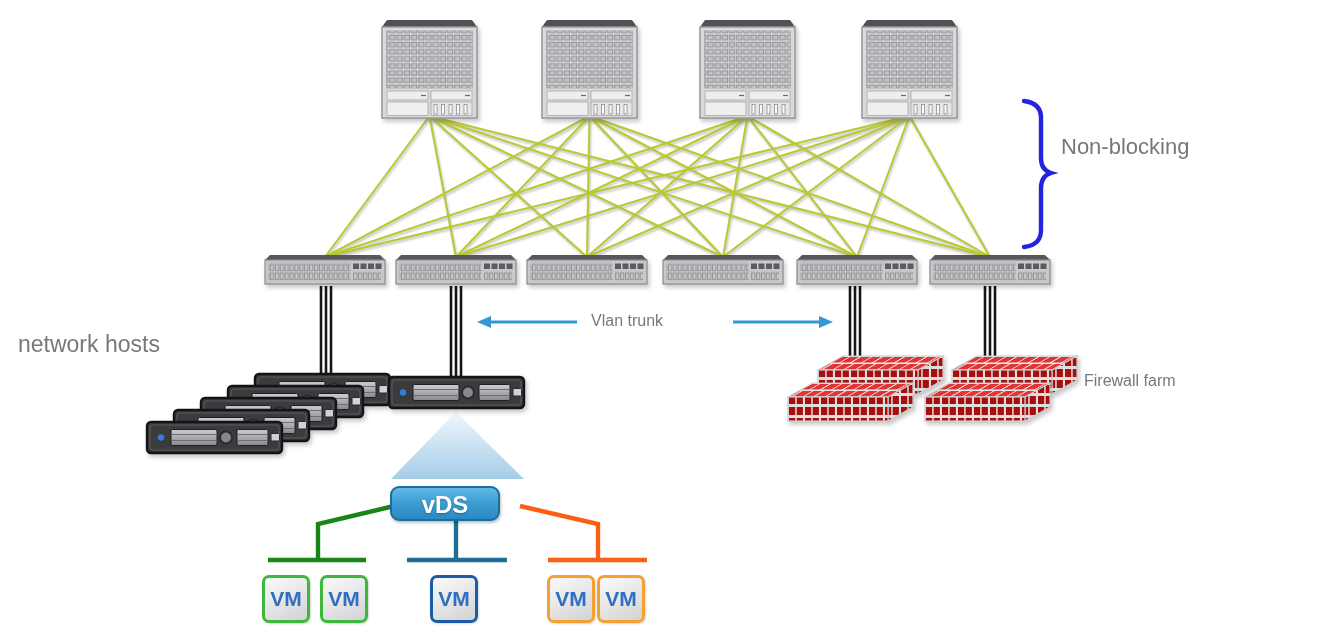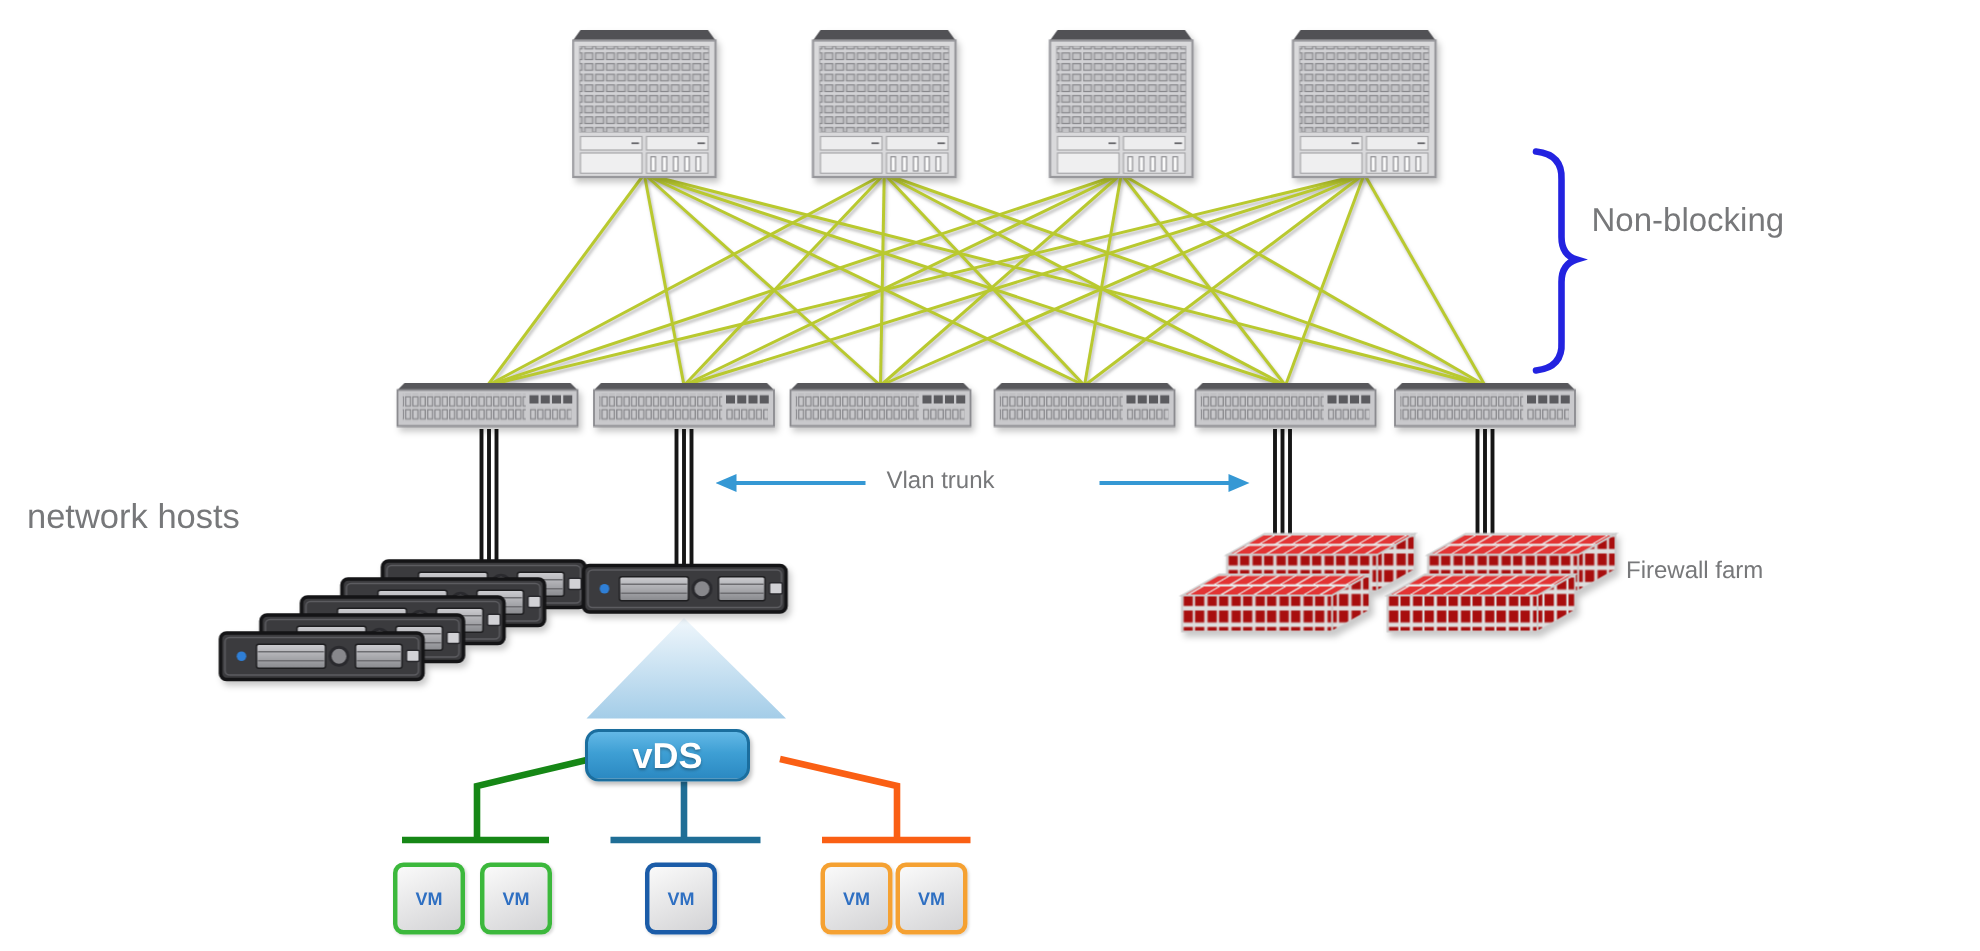--- a/index.html
+++ b/index.html
@@ -21,21 +21,21 @@
     background:linear-gradient(180deg,#63b8e6 0%,#3e9fd4 45%,#2b89c2 100%);
     display:flex;align-items:flex-end;justify-content:center;
     color:#ffffff;font-weight:bold;font-size:24px;text-shadow:0 1px 2px rgba(0,0,0,.3);
     box-shadow:1px 2px 3px rgba(0,0,0,.25);
   }
   
   .vm-box{
     position:absolute;width:48px;height:48px;box-sizing:border-box;border:3px solid;border-radius:7px;
     background:linear-gradient(155deg,#fafafa 0%,#e8e8e9 45%,#d3d3d5 100%);
     display:flex;align-items:center;justify-content:center;
-    font-weight:bold;font-size:12px;color:var(--vm_text,#2e6fc2);
+    font-weight:bold;font-size:21px;color:var(--vm_text,#2e6fc2);
     box-shadow:1px 1px 2px rgba(0,0,0,.15);
   }
   .vm-green{border-color:var(--green_border,#3cb83c);}
   .vm-blue{border-color:var(--blue_border,#1b5ca8);}
   .vm-orange{border-color:var(--orange_border,#f5a132);}
   .vm-g1{left:262px;top:575px;} .vm-g2{left:320px;top:575px;}
   .vm-b1{left:430px;top:575px;}
   .vm-o1{left:547px;top:575px;} .vm-o2{left:597px;top:575px;}
   
   #mesh line{stroke:var(--mesh_link,#b9c92f);stroke-width:2;}

